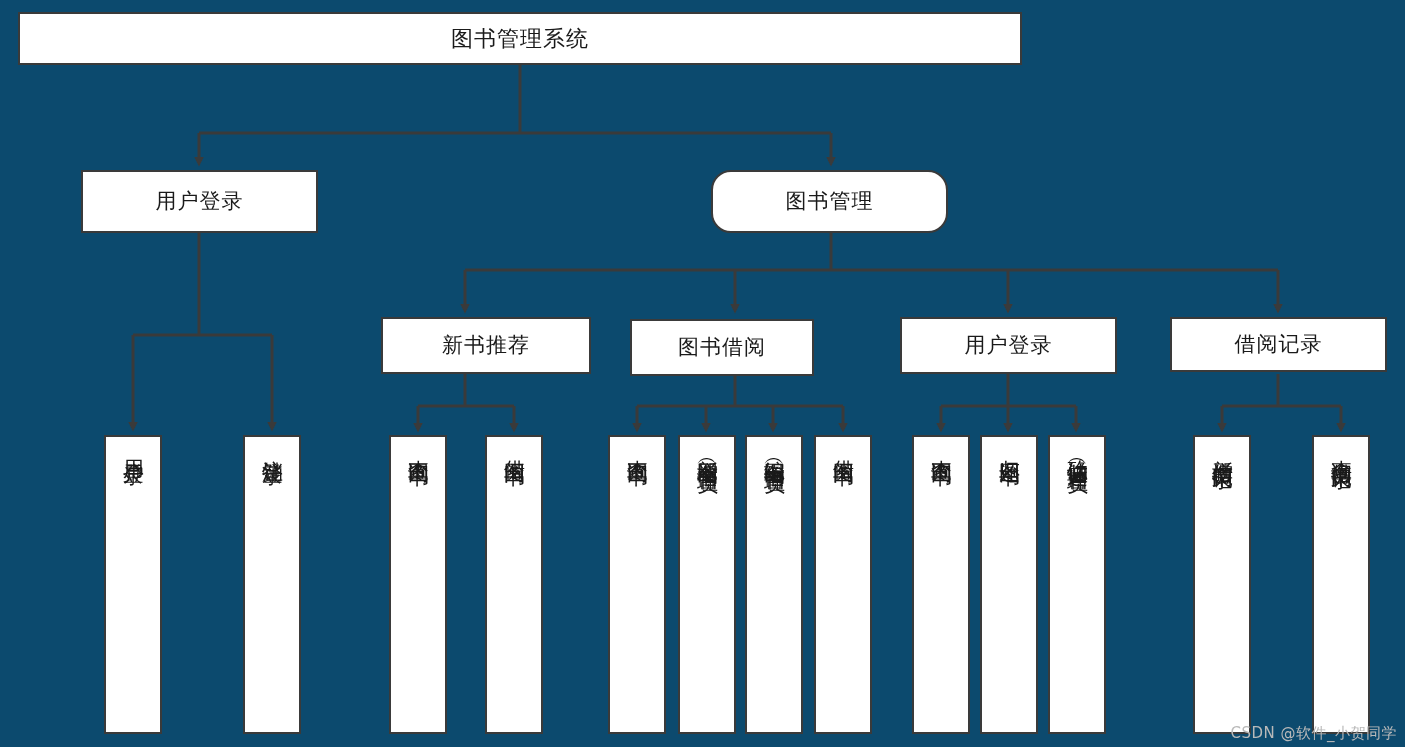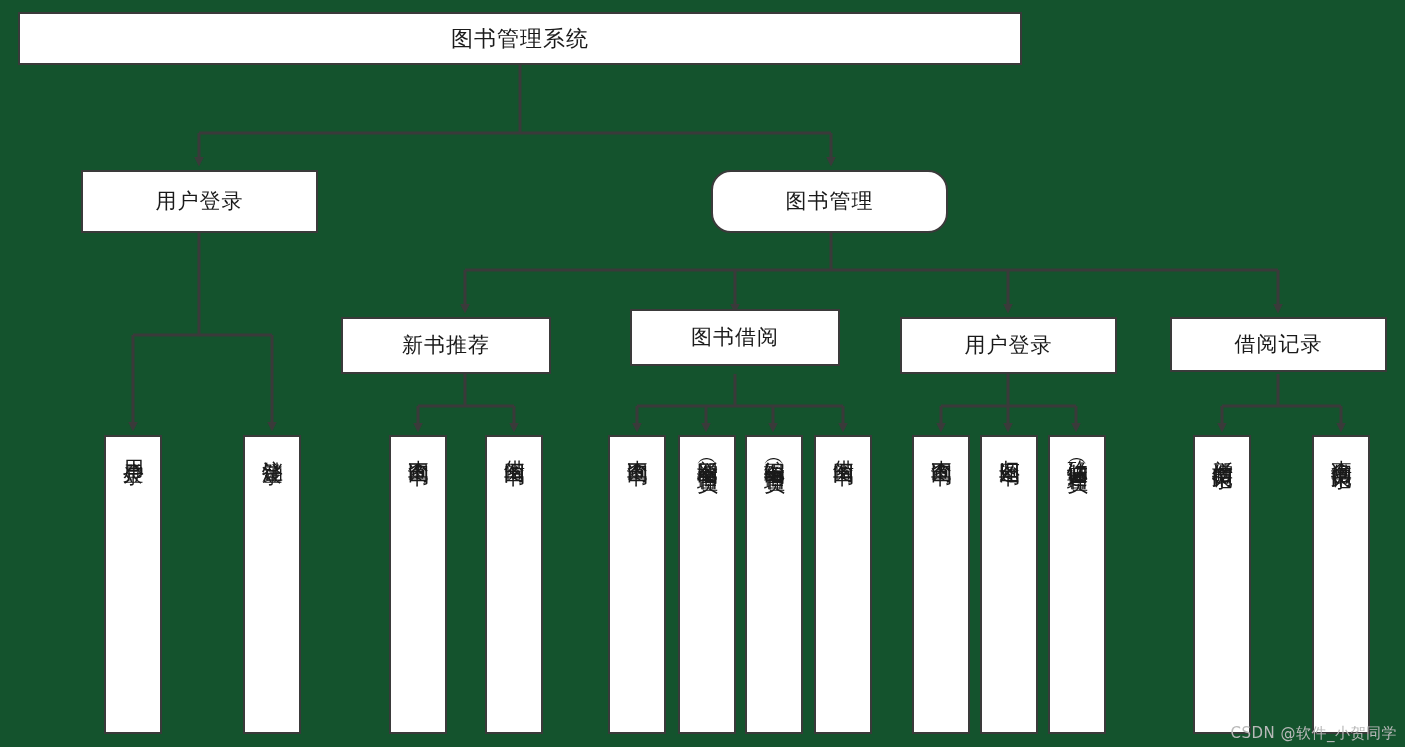--- a/index.html
+++ b/index.html
@@ -7,21 +7,21 @@
     padding: 0;
     background: #ffffff;
   }
   body {
     font-family: "DejaVu Sans", "Liberation Sans", sans-serif;
   }
   #canvas {
     position: relative;
     width: 1405px;
     height: 747px;
-    background: #14532d;
+    background: #0c4a6e;
     overflow: hidden;
   }
   svg.edges {
     position: absolute;
     left: 0;
     top: 0;
     width: 1405px;
     height: 747px;
     pointer-events: none;
   }
@@ -136,25 +136,25 @@
   </div>
 
   <div class="node horiz" style="left:81px; top:170px; width:237px; height:63px;">
     <span class="label">用户登录</span>
   </div>
 
   <div class="node horiz" style="left:711px; top:170px; width:237px; height:63px;border-radius:20px;">
     <span class="label">图书管理</span>
   </div>
 
-  <div class="node horiz" style="left:341px; top:317px; width:210px; height:57px;">
+  <div class="node horiz" style="left:381px; top:317px; width:210px; height:57px;">
     <span class="label">新书推荐</span>
   </div>
 
-  <div class="node horiz" style="left:630px; top:309px; width:210px; height:57px;">
+  <div class="node horiz" style="left:630px; top:319px; width:184px; height:57px;">
     <span class="label">图书借阅</span>
   </div>
 
   <div class="node horiz" style="left:900px; top:317px; width:217px; height:57px;">
     <span class="label">用户登录</span>
   </div>
 
   <div class="node horiz" style="left:1170px; top:317px; width:217px; height:55px;">
     <span class="label">借阅记录</span>
   </div>

